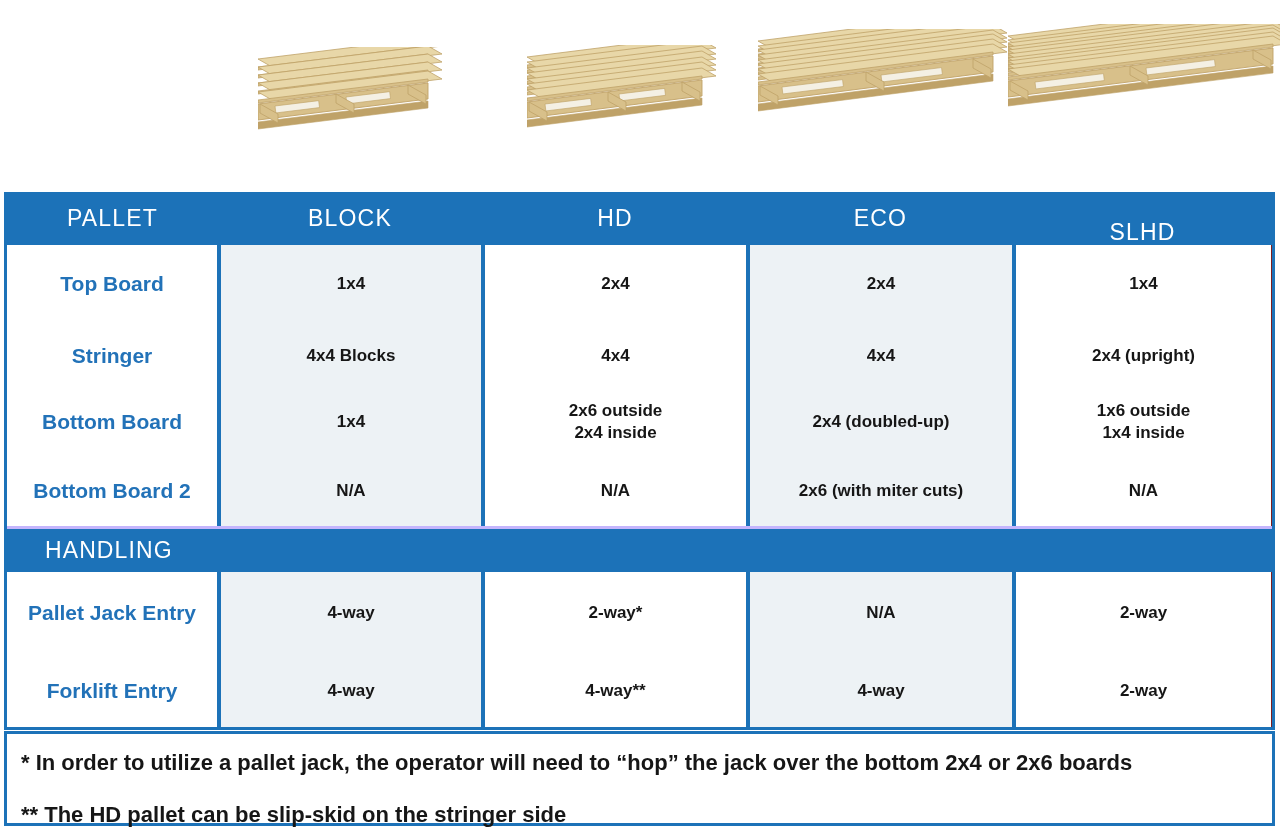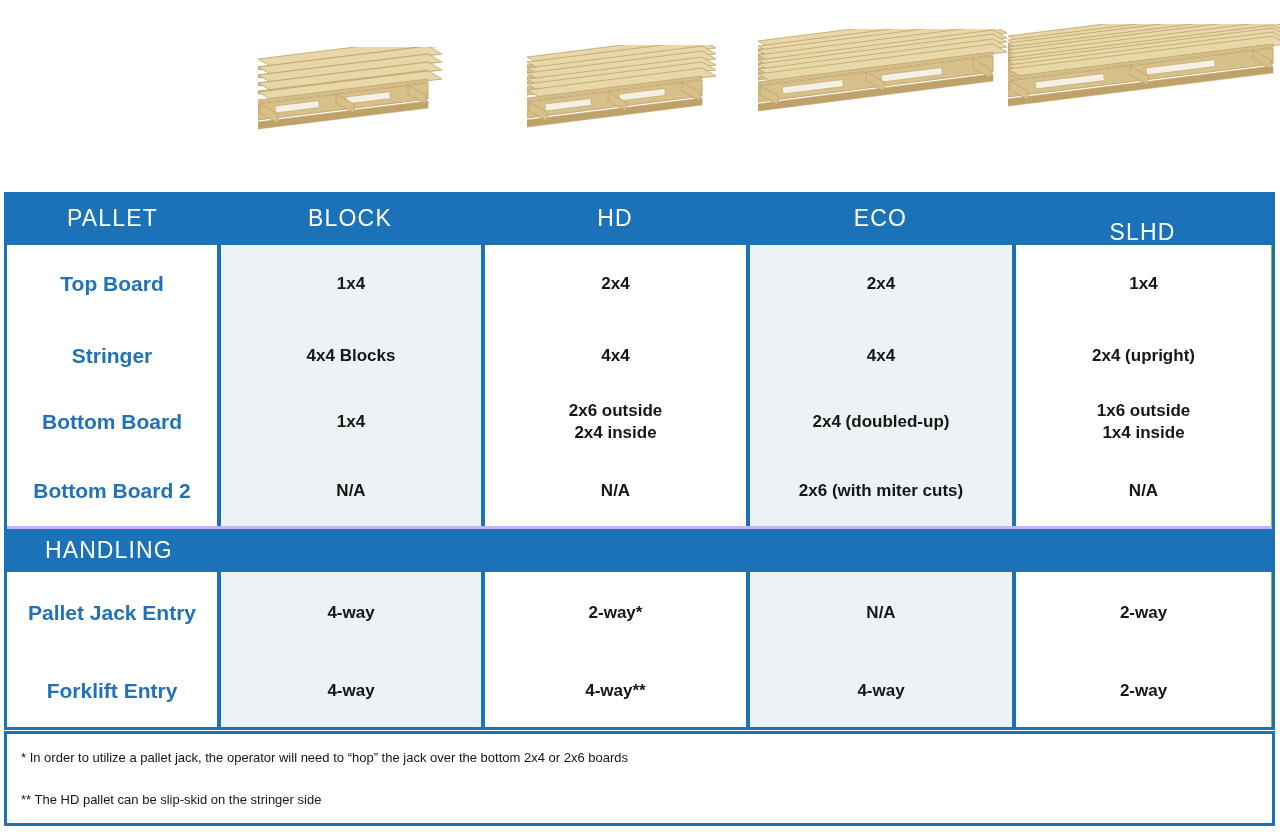--- a/index.html
+++ b/index.html
@@ -34,21 +34,21 @@
   .pallet-fig svg { display: block; }
 
   
   .table-wrap {
     position: absolute;
     left: 4px;
     top: 192px;
     width: 1271px;
     border: 3px solid #1C72B8;
     border-top: none;
-    background: #84cc16;
+    background: #7f1d1d;
   }
 
   .band {
     background: #1C72B8;
     color: #ffffff;
     height: 53px;
     display: flex;
     align-items: center;
   }
   .band.handling { height: 46px; }
@@ -135,22 +135,22 @@
     position: absolute;
     left: 4px;
     top: 731px;
     width: 1271px;
     height: 95px;
     border: 3px solid #1C72B8;
     background: #ffffff;
     padding: 16px 0 0 14px;
   }
   .footnote {
-    font-size: 13px;
-    font-weight: normal;
+    font-size: 22px;
+    font-weight: bold;
     color: #161616;
     line-height: 1.2;
   }
   .footnote + .footnote { margin-top: 26px; }
 </style>
 </head>
 <body>
 
 <div class="page">
 

